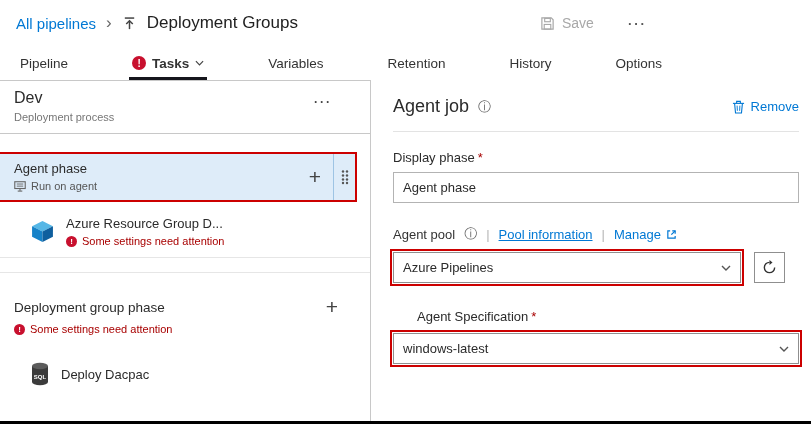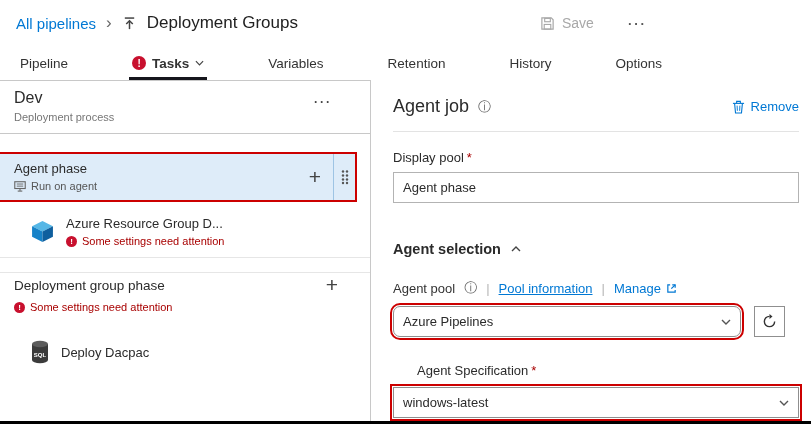--- a/index.html
+++ b/index.html
@@ -55,21 +55,21 @@
          justify-content:center; cursor:grab; }
 
   .task-row { display:flex; align-items:center; gap:11px; padding:9px 12px 9px 30px;
          border-bottom:1px solid #e6e6e6; min-height:52px; margin-top:6px; cursor:pointer; }
   .task-title { font-size:13px; color:#2b2b2b; }
   .task-warning { display:flex; align-items:center; gap:5px; font-size:11px;
          color:var(--warning-text,#a80000); margin-top:4px; }
   .task-sub { font-size:11px; color:#767676; margin-top:4px; }
   .task-icon { flex:none; }
 
-  .dg-row { margin-top:14px; border-top:1px solid #e6e6e6; padding:0 12px 11px 14px; cursor:pointer; }
+  .dg-row { margin-top:14px; border-top:1px solid #e6e6e6; padding:22px 12px 11px 14px; cursor:pointer; }
   .dg-head { display:flex; justify-content:space-between; align-items:center; padding-right:20px; }
   .dg-title { font-size:13.5px; color:#2b2b2b; }
   .dg-add { font-size:21px; font-weight:300; color:#444; cursor:pointer; }
   .dacpac-row { border-bottom:none; border-top:none; margin-top:2px; }
 
   
   .detail-header { display:flex; justify-content:space-between; align-items:center;
          padding-bottom:14px; border-bottom:1px solid #e3e3e3;gap:33px; }
   .detail-title-wrap { display:flex; align-items:center; gap:9px; }
   .detail-title { font-size:18px; font-weight:400; color:#2b2b2b; }
@@ -89,21 +89,21 @@
   .pool-row { margin-top:22px; display:flex; align-items:center; gap:9px; font-size:13px; }
   .link { color:var(--link,#0078d4); cursor:pointer; }
   .pool-info-link { text-decoration:underline; }
   .pipe-sep { color:#b5b5b5; }
 
   .control-row { display:flex; align-items:center; margin-top:9px; }
   .dropdown { height:31px; border:1px solid #8f8f8f; background:#fff; display:flex;
          align-items:center; justify-content:space-between; padding:0 9px; font-size:13px;
          color:#2b2b2b; cursor:pointer; }
   .annotated-box { outline:2px solid var(--annotation,#c00); outline-offset:1px; }
-  .dropdown.pool { flex:0 0 348px;border-radius:7px; }
+  .dropdown.pool { flex:0 0 348px; }
   .refresh-btn { margin-left:13px; width:31px; height:31px; border:1px solid #8f8f8f;
          background:#fff; display:flex; align-items:center; justify-content:center; cursor:pointer; }
   .dropdown.spec { margin-top:9px; width:100%; }
   .chev-svg { flex:none; }
 </style>
 </head>
 <body>
 
 <div class="app">
 
@@ -261,30 +261,24 @@
               <path d="M2.8 3.8 L3.8 14 H10.2 L11.2 3.8" fill="none" stroke="currentColor" stroke-width="1.2"></path>
               <line x1="5.5" y1="6" x2="5.8" y2="11.6" stroke="currentColor" stroke-width="1"></line>
               <line x1="8.5" y1="6" x2="8.2" y2="11.6" stroke="currentColor" stroke-width="1"></line>
             </svg>
           </span>
           <span>Remove</span>
         </span>
       </div>
 
       <div class="field-label">
-        <span>Display pool</span><span class="required">*</span>
+        <span>Display phase</span><span class="required">*</span>
       </div>
       <input class="text-input" type="text" value="Agent phase" style="">
 
-      <div class="section-head">
-        <span>Agent selection</span>
-        <svg class="chev-svg" viewBox="0 0 10 6" width="10" height="6">
-          <polyline points="1,5 5,1 9,5" fill="none" stroke="#444" stroke-width="1.4"></polyline>
-        </svg>
-      </div>
 
       <div class="pool-row">
         <span>Agent pool</span>
         <span class="info-glyph">ⓘ</span>
         <span class="pipe-sep">|</span>
         <span class="link pool-info-link">Pool information</span>
         <span class="pipe-sep">|</span>
         <span class="link">Manage</span>
         <span style="display:inline-flex; margin-left:-4px;">
           <svg viewBox="0 0 12 12" width="11" height="11">

